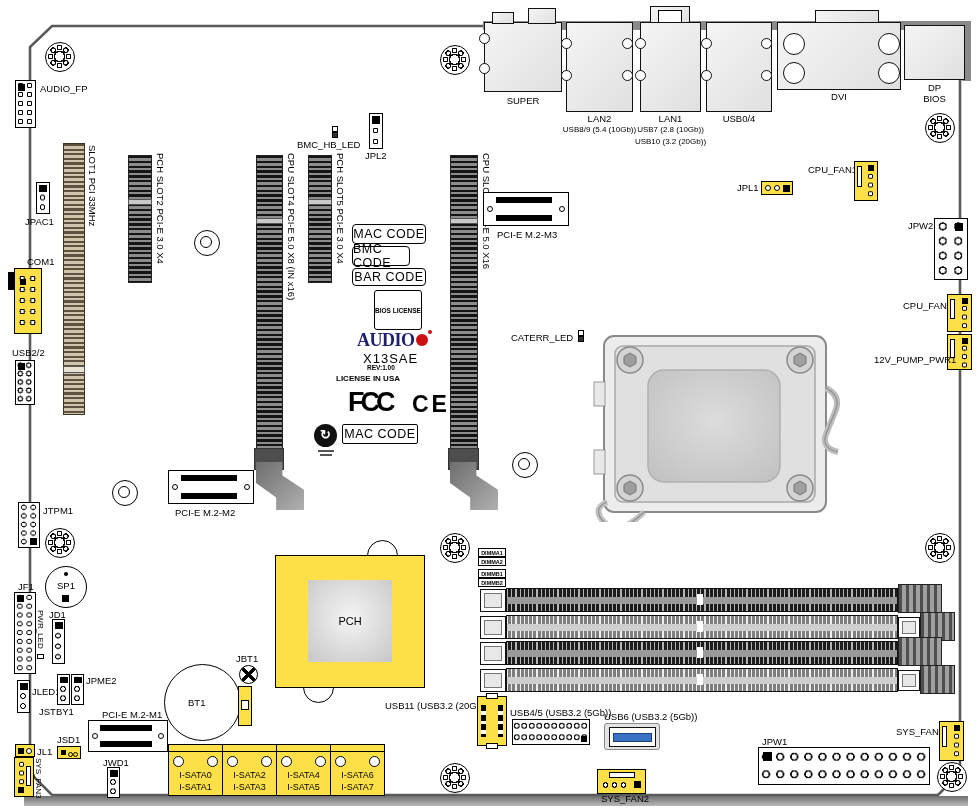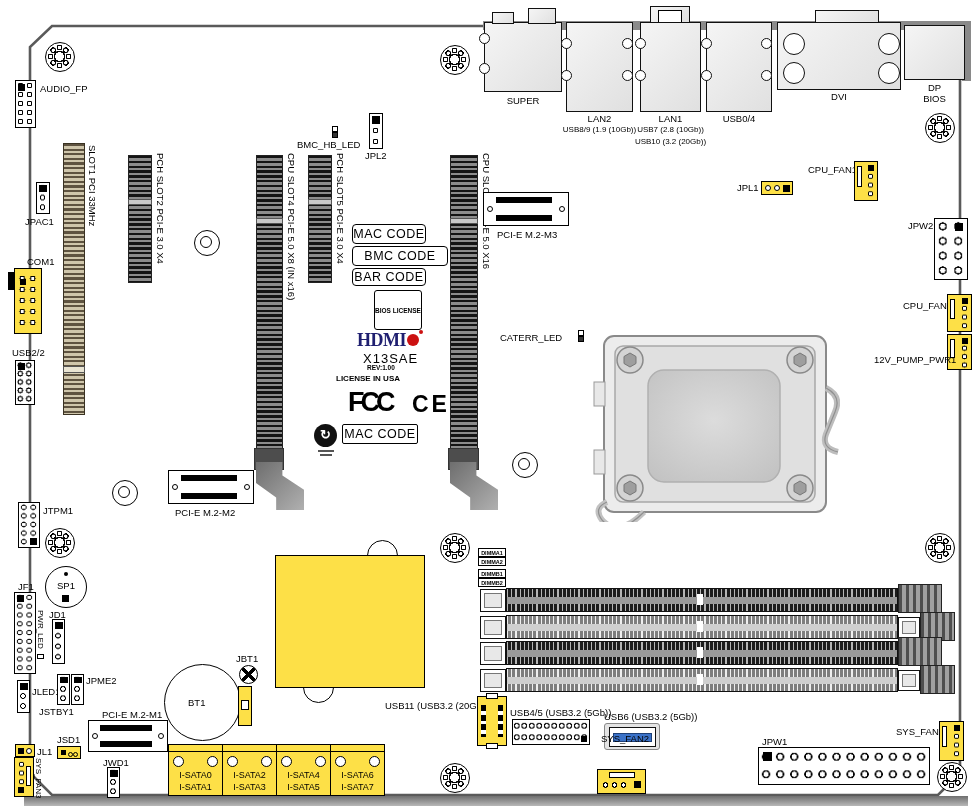--- a/index.html
+++ b/index.html
@@ -73,21 +73,21 @@
   <i class="pc" style="left:479px;top:33px"></i>
   <i class="pc" style="left:479px;top:63px"></i>
   <div class="lbl cl" style="left:484px;top:96px;width:78px">SUPER</div>
 
   <div class="port" style="left:566px;top:22px;width:67px;height:90px"></div>
   <i class="pc" style="left:561px;top:38px"></i>
   <i class="pc" style="left:561px;top:70px"></i>
   <i class="pc" style="left:622px;top:38px"></i>
   <i class="pc" style="left:622px;top:70px"></i>
   <div class="lbl cl" style="left:566px;top:114px;width:67px">LAN2</div>
-  <div class="lbl sm cl" style="left:551px;top:126px;width:97px">USB8/9 (1.9 (10Gb))</div>
+  <div class="lbl sm cl" style="left:551px;top:126px;width:97px">USB8/9 (5.4 (10Gb))</div>
 
   <i class="port" style="left:650px;top:6px;width:40px;height:20px"></i>
   <i class="tinybox" style="left:658px;top:10px;width:24px;height:13px"></i>
   <div class="port" style="left:640px;top:22px;width:61px;height:90px"></div>
   <i class="pc" style="left:635px;top:38px"></i>
   <i class="pc" style="left:635px;top:70px"></i>
   <div class="lbl cl" style="left:640px;top:114px;width:61px">LAN1</div>
   <div class="lbl sm cl" style="left:622px;top:126px;width:97px">USB7 (2.8 (10Gb))</div>
   <div class="lbl sm cl" style="left:618px;top:138px;width:105px">USB10 (3.2 (20Gb))</div>
 
@@ -186,26 +186,26 @@
 
   <div class="m2" style="left:88px;top:720px;width:80px;height:32px">
     <i class="bar" style="left:11px;top:4px;width:52px"></i>
     <i class="bar" style="left:11px;bottom:4px;width:52px"></i>
     <i class="dot" style="left:3px;top:12px"></i>
     <i class="dot" style="right:3px;top:12px"></i>
   </div>
   <div class="lbl" style="left:102px;top:710px">PCI-E M.2-M1</div>
 
   <div class="codebox" style="left:352px;top:224px;width:74px;height:20px">MAC CODE</div>
-  <div class="codebox" style="left:352px;top:246px;width:96px;height:20px">BMC CODE</div>
+  <div class="codebox" style="left:352px;top:246px;width:58px;height:20px">BMC CODE</div>
   <div class="codebox" style="left:352px;top:268px;width:74px;height:18px">BAR CODE</div>
   <div class="codebox" style="left:374px;top:290px;width:48px;height:40px;font-size:6.5px;font-weight:bold;border-radius:3px;letter-spacing:0">BIOS LICENSE</div>
 
   <div class="lbl" style="left:357px;top:330px;font-family:'Liberation Serif',serif;font-weight:bold;font-size:18px;color:#1f1f70;letter-spacing:-.5px">
-    <span>HDMI</span><span style="display:inline-block;width:12px;height:12px;background:#cc1111;border-radius:50%;margin-left:1px"></span><span style="display:inline-block;width:4px;height:4px;background:#cc1111;border-radius:50%;vertical-align:12px"></span>
+    <span>AUDIO</span><span style="display:inline-block;width:12px;height:12px;background:#cc1111;border-radius:50%;margin-left:1px"></span><span style="display:inline-block;width:4px;height:4px;background:#cc1111;border-radius:50%;vertical-align:12px"></span>
   </div>
   <div class="lbl" style="left:363px;top:352px;font-size:13px;letter-spacing:1px">X13SAE</div>
   <div class="lbl" style="left:367px;top:365px;font-size:6.5px;font-weight:bold">REV:1.00</div>
   <div class="lbl" style="left:336px;top:375px;font-size:8px;font-weight:bold">LICENSE IN USA</div>
   <div class="lbl" style="left:348px;top:388px;font-size:27px;font-weight:bold;letter-spacing:-4px;transform:scaleY(1.05)">FCC</div>
   <div class="lbl" style="left:412px;top:392px;font-size:23px;font-weight:bold;letter-spacing:3px">CE</div>
   <i class="abs" style="left:314px;top:424px;width:23px;height:23px;border-radius:50%;background:#111;color:#fff;font-size:13px;font-weight:bold;text-align:center;line-height:22px">↻</i>
   <i style="left:318px;top:450px;width:16px;height:2px;background:#555"></i>
   <i style="left:320px;top:454px;width:12px;height:2px;background:#555"></i>
   <div class="codebox" style="left:342px;top:424px;width:76px;height:20px;border-radius:2px">MAC CODE</div>
@@ -248,21 +248,21 @@
     <polygon points="42,27 48,30.5 48,37.5 42,41 36,37.5 36,30.5" fill="#9e9e9e" stroke="#777"></polygon>
     <polygon points="212,27 218,30.5 218,37.5 212,41 206,37.5 206,30.5" fill="#9e9e9e" stroke="#777"></polygon>
     <polygon points="42,155 48,158.5 48,165.5 42,169 36,165.5 36,158.5" fill="#9e9e9e" stroke="#777"></polygon>
     <polygon points="212,155 218,158.5 218,165.5 212,169 206,165.5 206,158.5" fill="#9e9e9e" stroke="#777"></polygon>
     <path d="M238 62 q16 8 9 24 l-9 22 q-5 14 12 18" fill="none" stroke="#bdbdbd" stroke-width="6"></path>
     <path d="M238 62 q16 8 9 24 l-9 22 q-5 14 12 18" fill="none" stroke="#8f8f8f" stroke-width="1.2"></path>
     <path d="M56 186 q-26 26 -42 8 q-9 -12 5 -18" fill="none" stroke="#c2c2c2" stroke-width="6"></path>
     <path d="M56 186 q-26 26 -42 8 q-9 -12 5 -18" fill="none" stroke="#909090" stroke-width="1.2"></path>
   </svg>
 
-  <div class="lbl" style="left:500px;top:333px">CATERR_LED</div>
+  <div class="lbl" style="left:511px;top:333px">CATERR_LED</div>
   <i class="tinybox" style="left:578px;top:330px;width:6px;height:6px"></i>
   <i class="tinybox" style="left:578px;top:336px;width:6px;height:6px;background:#333"></i>
 
   <div class="lbl" style="left:903px;top:301px">CPU_FAN2</div>
   <div class="box" style="left:947px;top:294px;width:25px;height:38px">
     <i class="fanbrk" style="left:2px;top:4px;width:5px;height:20px"></i>
     <i class="fp" style="right:3px;top:3px;width:6px;height:6px"></i>
     <i class="dotcol" style="right:2px;top:9px;width:9px;height:26px;background-size:9px 8.7px"></i>
   </div>
   <div class="box" style="left:947px;top:334px;width:25px;height:36px">
@@ -307,20 +307,23 @@
   <div class="dbody lt" style="left:506px;top:668px;width:392px;height:24px"></div>
   <i style="left:697px;top:674px;width:6px;height:11px;background:#fff"></i>
   <div class="dlatch" style="left:898px;top:670px;width:22px;height:21px">
       <i></i>
     </div>
   <div class="endblk" style="left:920px;top:665px;width:35px;height:29px"></div>
 
   <i style="left:367px;top:540px;width:29px;height:29px;border:1.6px solid #000;border-radius:50%;background:#fff"></i>
   <i style="left:303px;top:672px;width:29px;height:29px;border:1.6px solid #000;border-radius:50%;background:#fff"></i>
   <div class="box" style="left:275px;top:555px;width:150px;height:133px;border-width:1.6px"></div>
+  <div class="abs" style="left:308px;top:580px;width:84px;height:82px;background:radial-gradient(circle at 50% 45%,#f4f4f4,#c7c7c7);display:flex;align-items:center;justify-content:center">
+    <span style="font-size:11px">PCH</span>
+  </div>
 
   <div class="abs" style="left:164px;top:664px;width:77px;height:77px;border:1.6px solid #000;border-radius:50%;background:#fff"></div>
   <div class="lbl" style="left:188px;top:698px">BT1</div>
   <div class="box" style="left:238px;top:686px;width:14px;height:40px">
     <i class="tinybox" style="left:2px;top:13px;width:8px;height:10px"></i>
   </div>
   <div class="lbl" style="left:236px;top:654px">JBT1</div>
   <i style="left:239px;top:665px;width:17px;height:17px;border:1.6px solid #000;border-radius:50%;background:
      linear-gradient(45deg,rgba(0,0,0,0) 44%,#000 44%,#000 56%,rgba(0,0,0,0) 56%),
      linear-gradient(-45deg,rgba(0,0,0,0) 44%,#000 44%,#000 56%,rgba(0,0,0,0) 56%),#fff"></i>
@@ -436,21 +439,21 @@
   <div class="pins" style="left:512px;top:719px;width:78px;height:26px;background-size:7.5px 11.5px">
     <i class="fp" style="right:2.5px;bottom:2.5px;width:6px;height:6px"></i>
   </div>
 
   <div class="lbl" style="left:604px;top:712px">USB6 (USB3.2 (5Gb))</div>
   <div class="abs" style="left:604px;top:723px;width:56px;height:27px;background:#e4e4e4;border:1.4px solid #888;border-radius:3px">
     <i style="left:4px;top:3px;width:45px;height:18px;border:1.4px solid #111;background:#fff"></i>
     <i style="left:8px;top:9px;width:37px;height:7px;background:#3b72c8;border:1px solid #1d3f77"></i>
   </div>
 
-  <div class="lbl" style="left:601px;top:734px">SYS_FAN2</div>
+  <div class="lbl" style="left:601px;top:794px">SYS_FAN2</div>
   <div class="box" style="left:597px;top:769px;width:49px;height:25px">
     <i class="fanbrk" style="left:11px;top:2px;width:26px;height:6px"></i>
     <i class="dotcol" style="left:3px;top:10px;width:27px;height:10px;background-size:9px 10px"></i>
     <i class="fp" style="right:4px;top:11px;width:7px;height:7px"></i>
   </div>
 
   <div class="lbl" style="left:762px;top:737px">JPW1</div>
   <div class="pins lg" style="left:758px;top:747px;width:172px;height:38px;background-size:14.1px 17.5px">
     <i class="fp" style="left:4px;top:4px;width:9px;height:9px"></i>
   </div>

